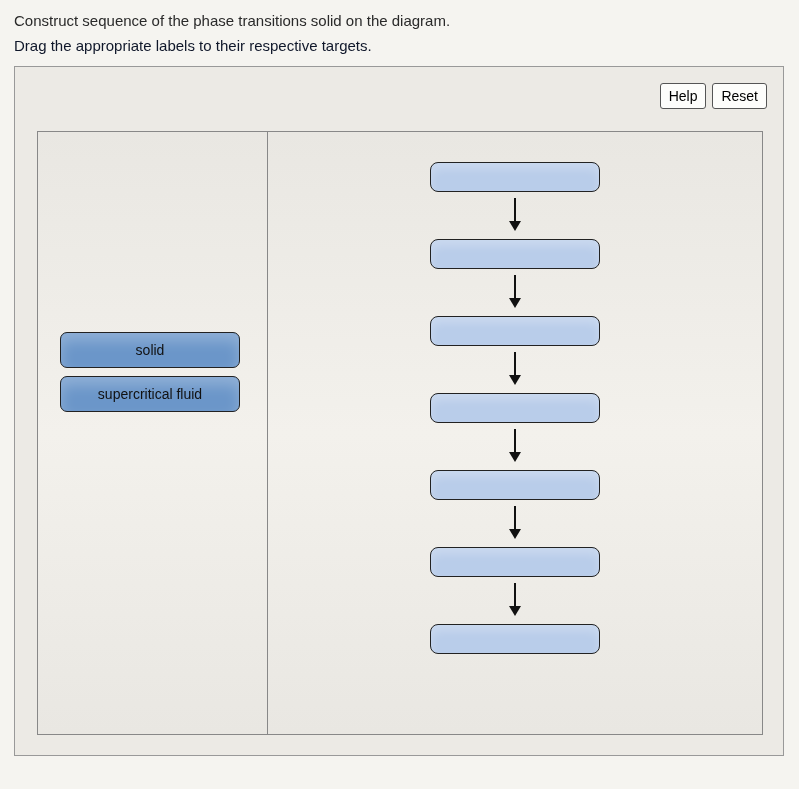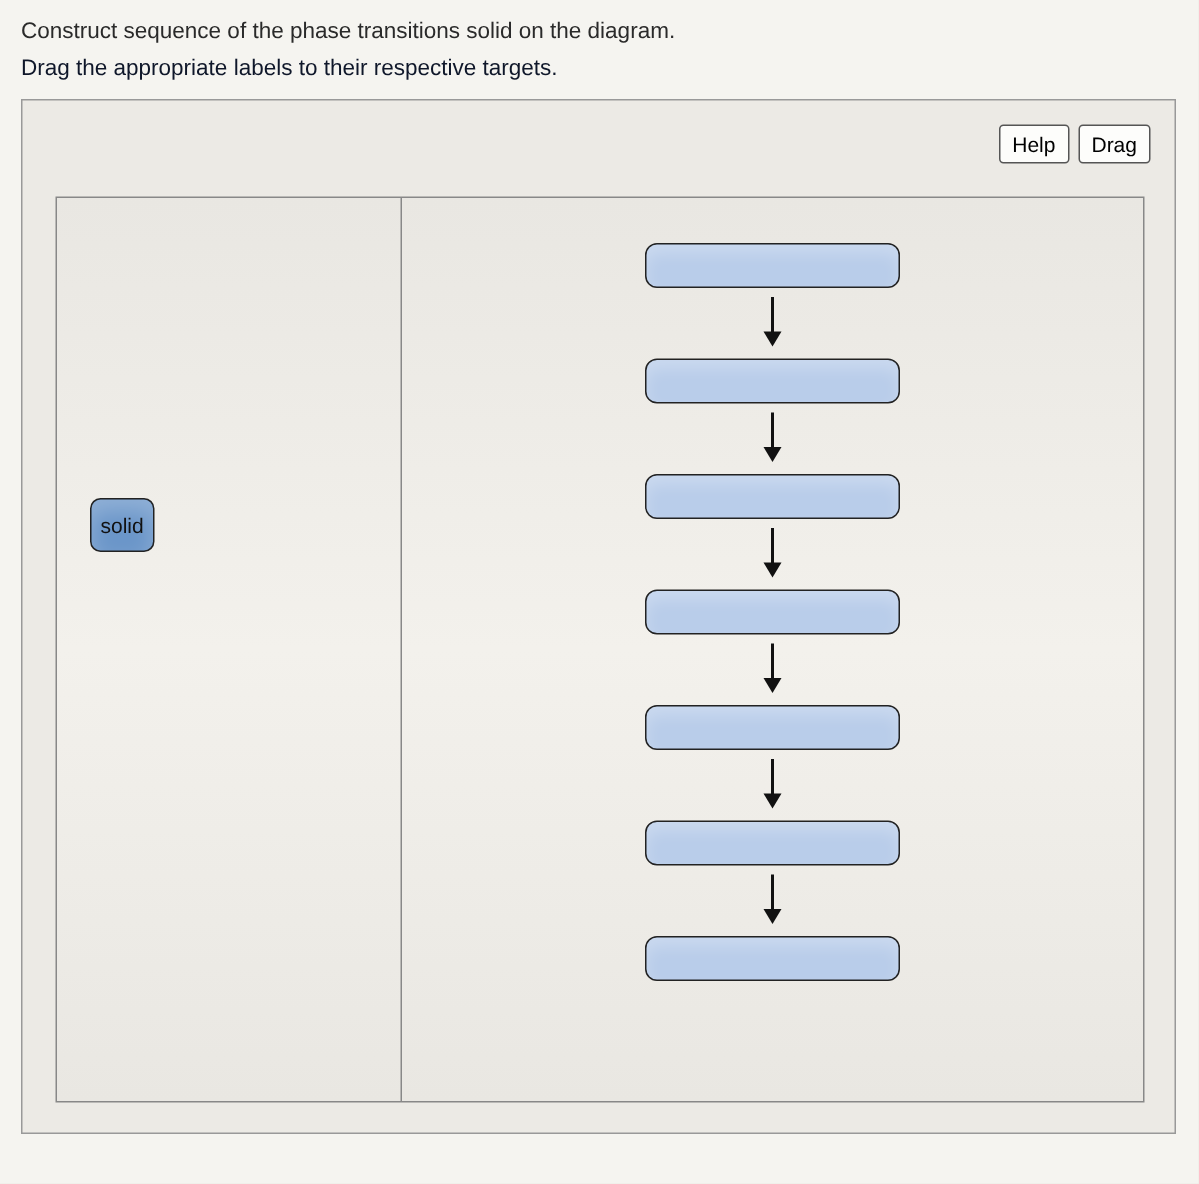--- a/index.html
+++ b/index.html
@@ -43,21 +43,21 @@
       display: flex;
     }
     .labels-pane {
       width: 230px; height: 100%;
       border-right: 1px solid #888;
       position: relative;
     }
     .labels-stack {
       position: absolute;
       left: 22px; top: 200px;
-      display: flex; flex-direction: row; gap: 8px;
+      display: flex; flex-direction: column; gap: 8px;
       width: 180px;
     }
     .drag-label {
       background: #6b96c9;
       border: 1px solid #222;
       border-radius: 7px;
       color: #111;
       text-align: center;
       font-size: 14px;
       padding: 9px 6px;
@@ -100,28 +100,29 @@
 </head>
 <body>
 
 <div class="prompt">Construct sequence of the phase transitions solid on the diagram.</div>
 <div class="instruction">Drag the appropriate labels to their respective targets.</div>
 
 <div class="frame">
 
   <div class="btn-row">
     <button class="sq-btn">Help</button>
-    <button class="sq-btn">Drag</button>
+    <button class="sq-btn">Reset</button>
   </div>
 
   <div class="work-area">
 
     <div class="labels-pane">
       <div class="labels-stack">
         <div class="drag-label">solid</div>
+        <div class="drag-label">supercritical fluid</div>
       </div>
     </div>
 
     <div class="targets-pane">
       <div class="targets-column">
         <div class="drop-target"></div>
         <div class="arrow">
             <div class="arrow-shaft"></div>
             <div class="arrow-head"></div>
           </div>

